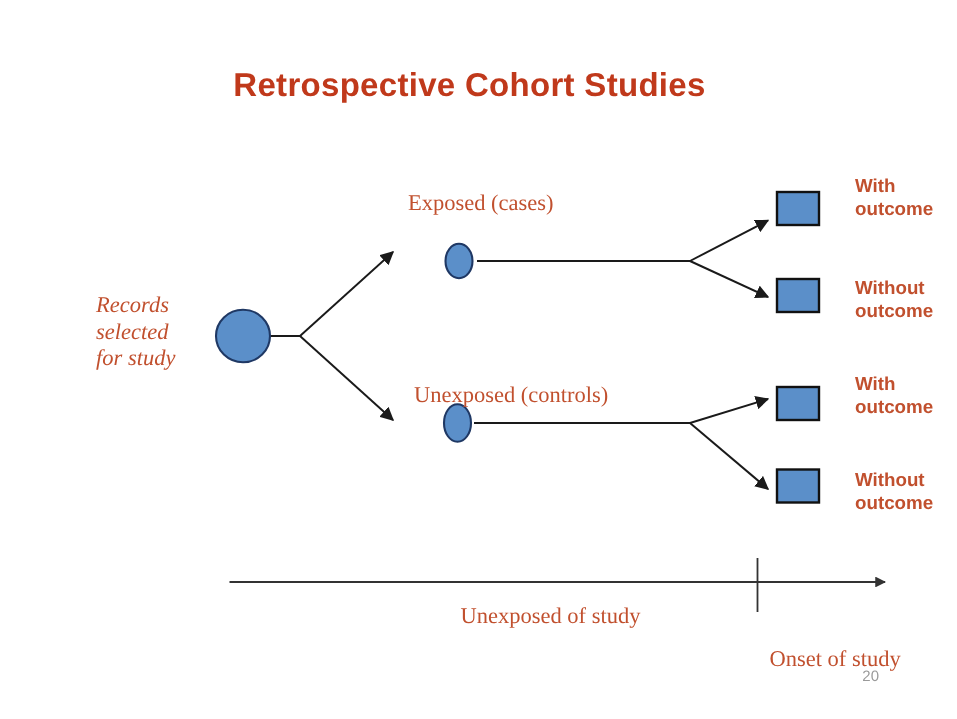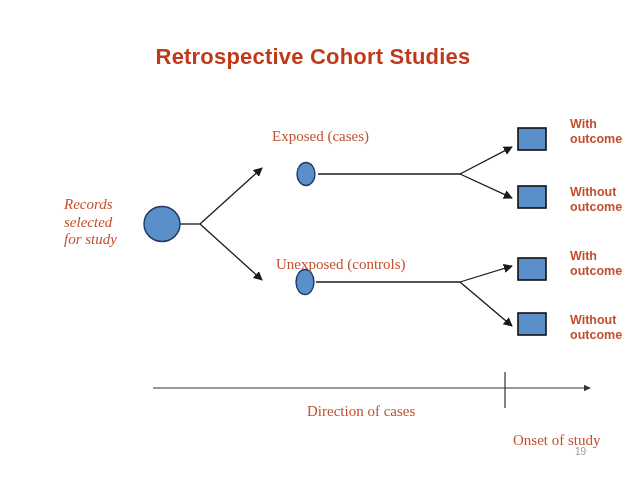--- a/index.html
+++ b/index.html
@@ -135,19 +135,19 @@
 
   <div id="lbl-without-1" class="lbl bold-lbl">Without
 outcome</div>
 
   <div id="lbl-with-2" class="lbl bold-lbl">With
 outcome</div>
 
   <div id="lbl-without-2" class="lbl bold-lbl">Without
 outcome</div>
 
-  <div id="lbl-direction" class="lbl serif-lbl">Direction of cases</div>
+  <div id="lbl-direction" class="lbl serif-lbl">Unexposed of study</div>
 
   <div id="lbl-onset" class="lbl serif-lbl">Onset of study</div>
 
-  <div id="page-num">19</div>
+  <div id="page-num">20</div>
 
 </div>
 
 </body></html>

